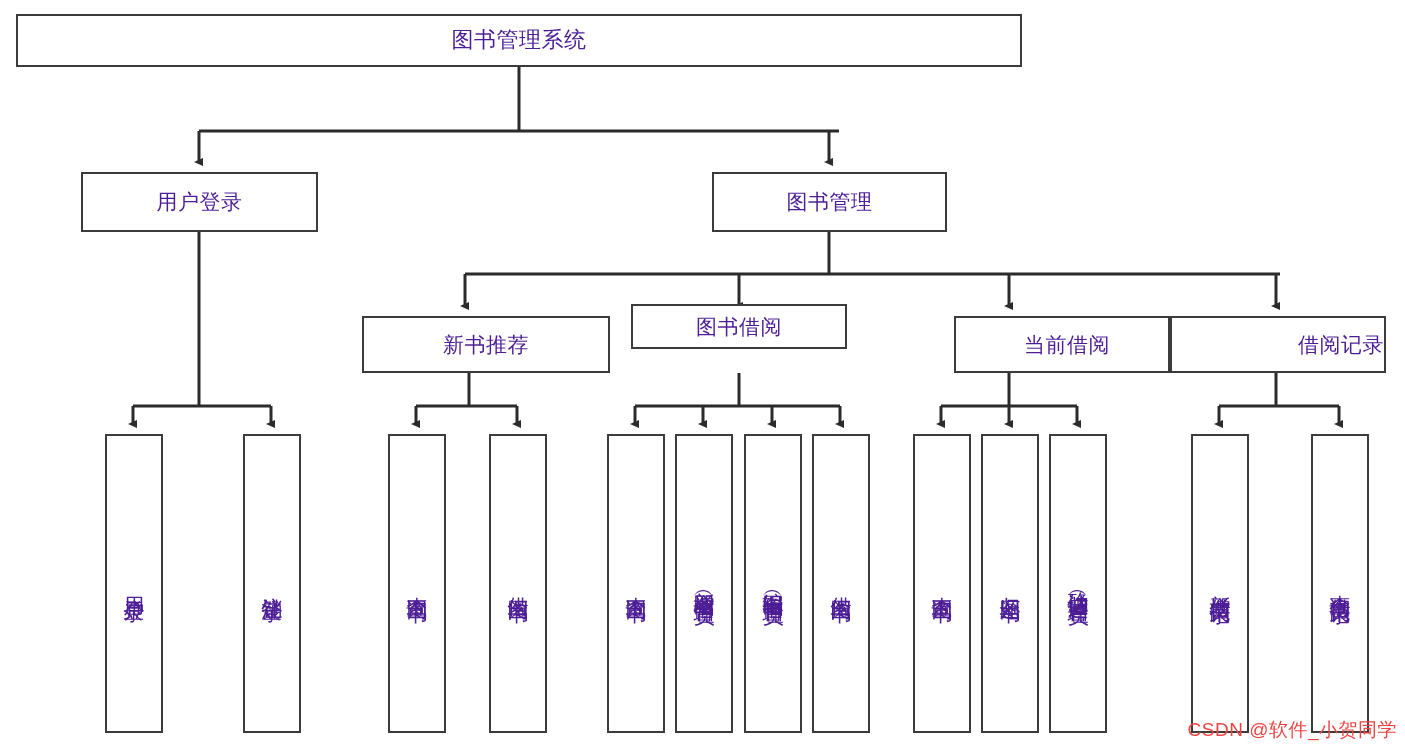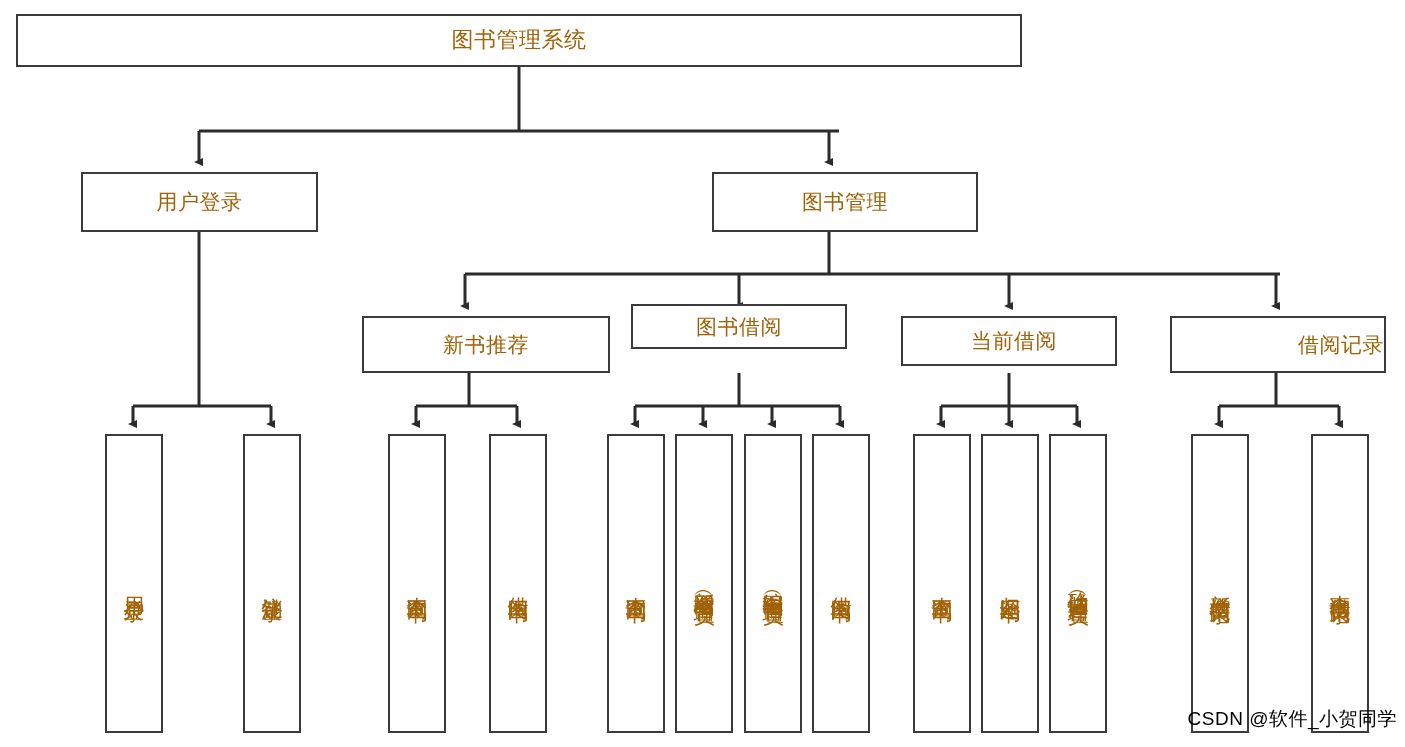--- a/index.html
+++ b/index.html
@@ -26,21 +26,21 @@
     pointer-events: none;
   }
   .node {
     position: absolute;
     box-sizing: border-box;
     border: 2px solid #3b3b3b;
     background: #ffffff;
     display: flex;
     align-items: center;
     justify-content: center;
-    color: #a16207;
+    color: #4c1d95;
   }
   .node .lbl {
     display: block;
     text-align: center;
     line-height: 1.12;
     letter-spacing: 0.5px;
   }
   
   .node.h .lbl {
     font-size: 21px;
@@ -57,23 +57,23 @@
     writing-mode: vertical-rl;
     text-orientation: upright;
     font-size: 21px;
     line-height: 1.05;
     letter-spacing: 2px;
     max-height: 270px;
   }
   .watermark {
     position: absolute;
     right: 8px;
-    bottom: 15px;
+    bottom: 4px;
     font-size: 19px;
-    color: #000000;
+    color: #ef4444;
     white-space: nowrap;
     letter-spacing: 0.5px;
   }
 </style>
 </head>
 <body>
 
 <div id="canvas">
 
   <svg class="edges" viewBox="0 0 1405 747" xmlns="http://www.w3.org/2000/svg">
@@ -126,31 +126,31 @@
     </g>
   </svg>
 
   <div class="node h root" style="left:16px; top:14px; width:1006px; height:53px;">
     <span class="lbl">图书管理系统</span>
   </div>
 
   <div class="node h" style="left:81px; top:172px; width:237px; height:60px;">
     <span class="lbl">用户登录</span>
   </div>
-  <div class="node h" style="left:712px; top:172px; width:266px; height:60px;">
+  <div class="node h" style="left:712px; top:172px; width:235px; height:60px;">
     <span class="lbl">图书管理</span>
   </div>
 
   <div class="node h" style="left:362px; top:316px; width:248px; height:57px;">
     <span class="lbl">新书推荐</span>
   </div>
   <div class="node h" style="left:631px; top:304px; width:216px; height:45px;">
     <span class="lbl">图书借阅</span>
   </div>
-  <div class="node h" style="left:901px; top:316px; width:216px; height:50px;padding-left:10px;">
+  <div class="node h" style="left:954px; top:316px; width:216px; height:57px;padding-left:10px;">
     <span class="lbl">当前借阅</span>
   </div>
   <div class="node h" style="left:1170px; top:316px; width:216px; height:57px;justify-content:flex-end;">
     <span class="lbl">借阅记录</span>
   </div>
 
   <div class="node v" style="left:105px; top:434px; width:58px; height:299px;">
     <span class="lbl">用户登录</span>
   </div>
   <div class="node v" style="left:243px; top:434px; width:58px; height:299px;">

